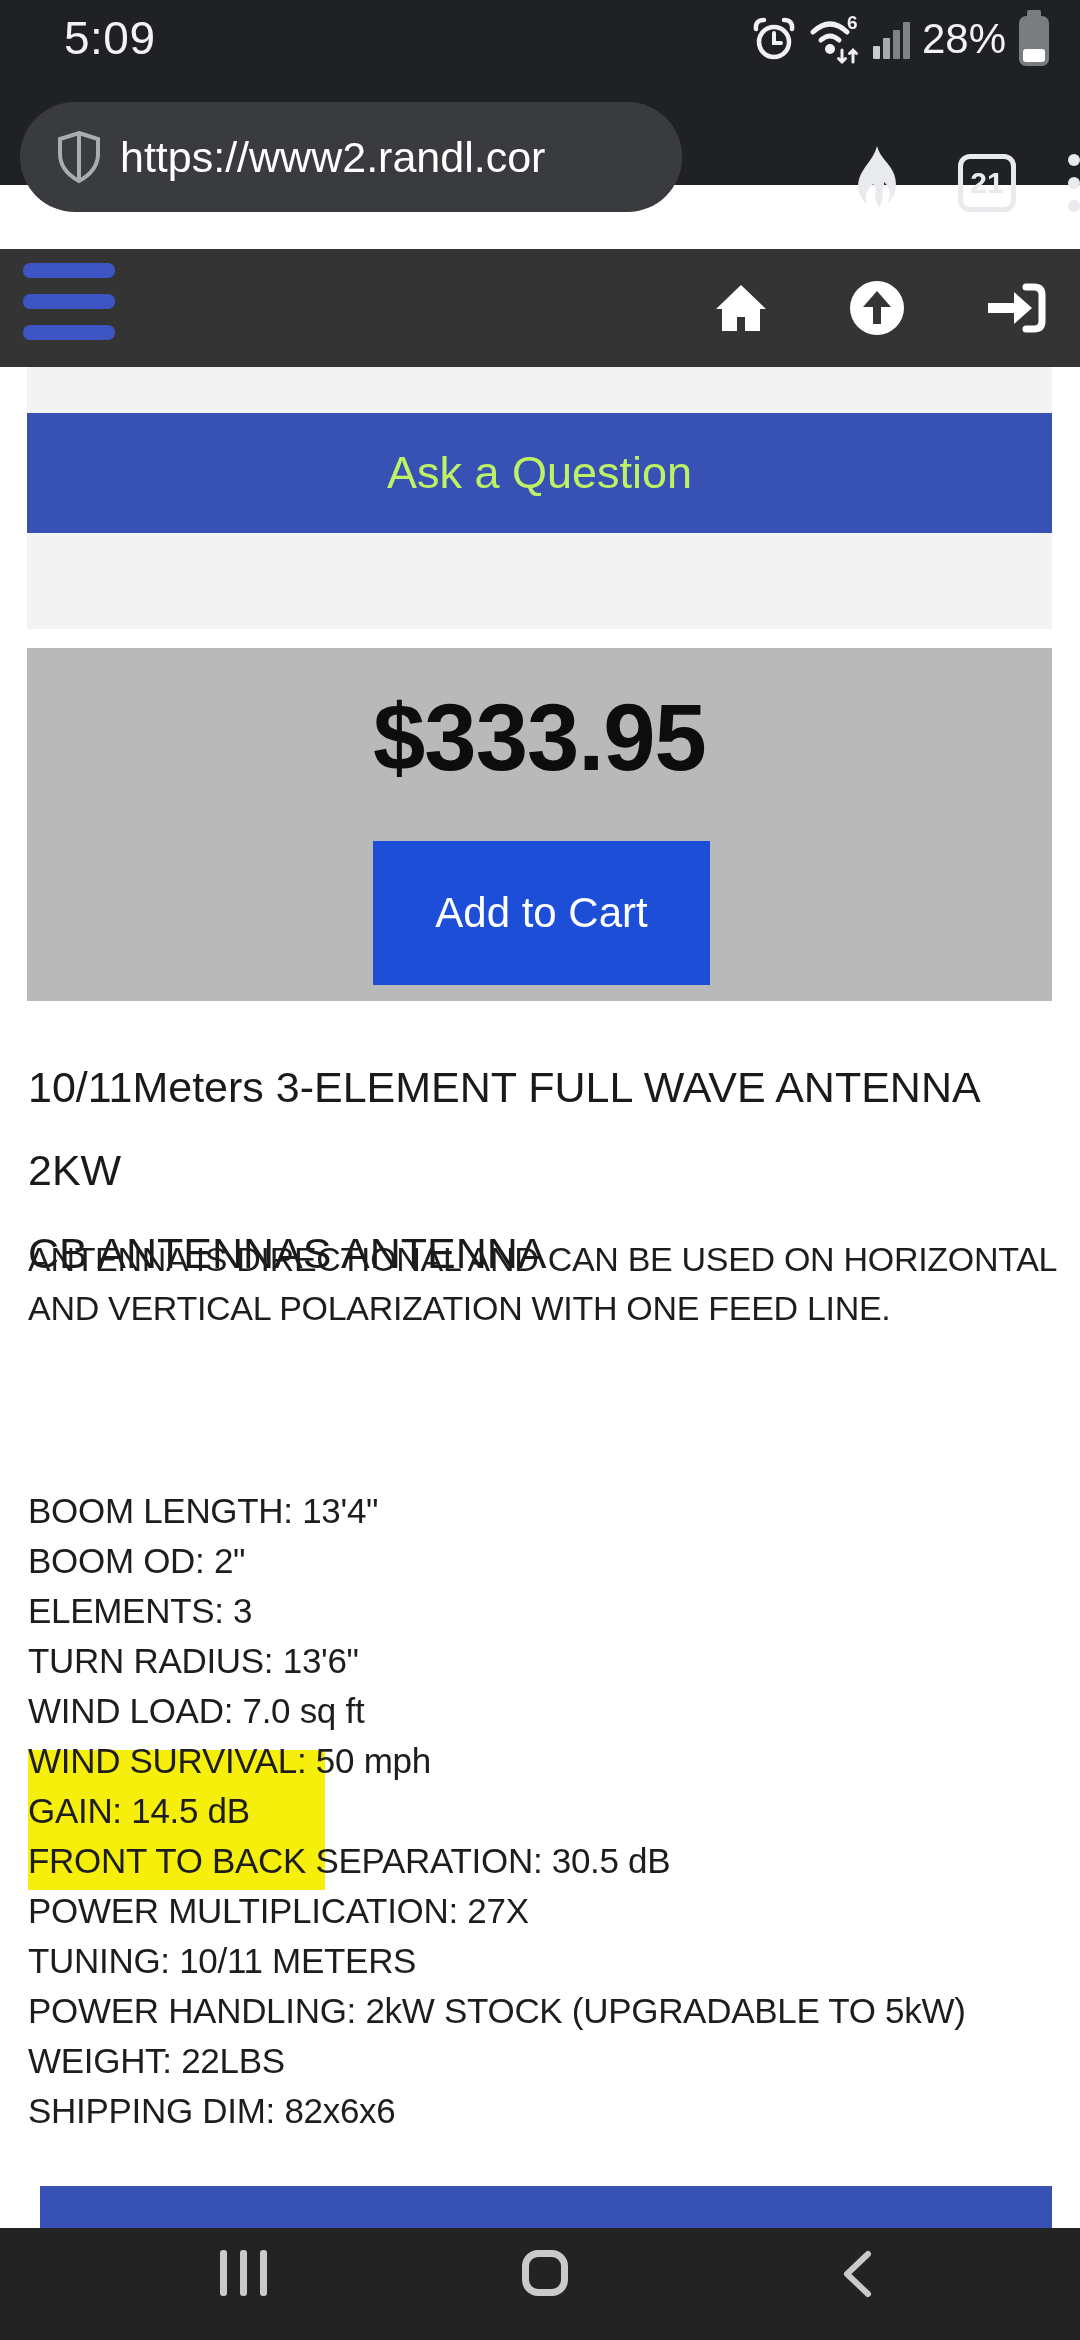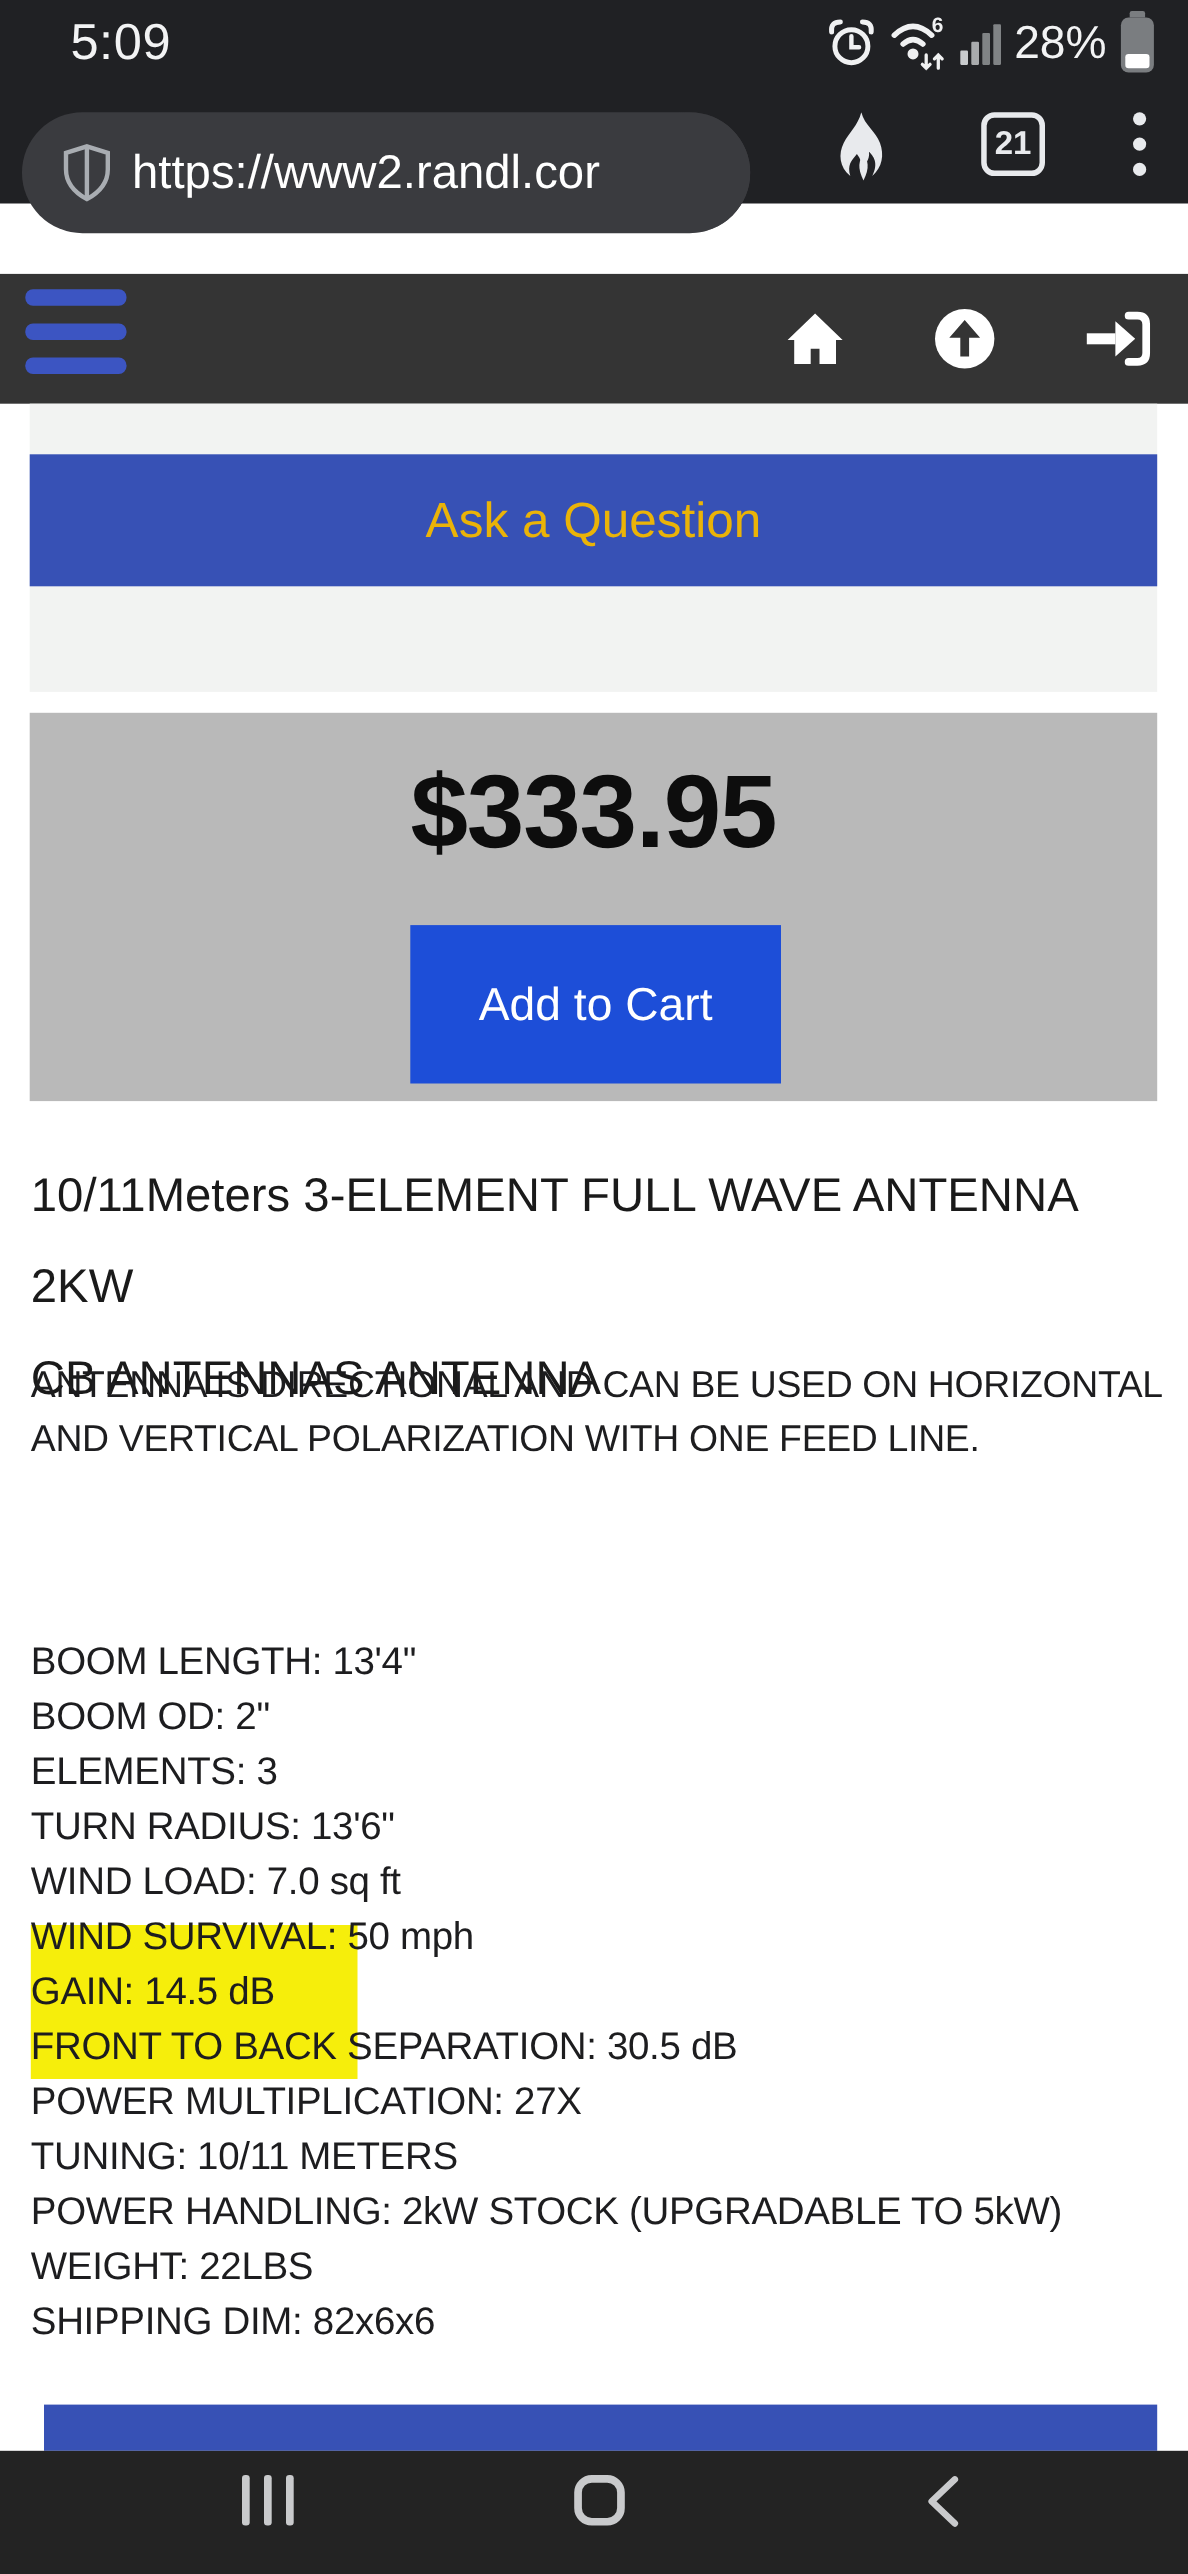--- a/index.html
+++ b/index.html
@@ -22,36 +22,36 @@
   .sigbars i{display:block;width:7px;border-radius:1px;}
   .sb1{height:13px;background:#c9cbcd;}
   .sb2{height:21px;background:#a9abad;}
   .sb3{height:29px;background:#808385;}
   .sb4{height:37px;background:#808385;}
   
   .url-pill{position:absolute;left:20px;top:102px;width:662px;height:110px;border-radius:55px;background:#3a3b3f;overflow:hidden;}
   .url-shield{position:absolute;left:36px;top:27px;}
   .url-text{position:absolute;left:100px;top:0;height:110px;line-height:110px;width:560px;font-size:43px;color:#ffffff;white-space:nowrap;overflow:hidden;}
   .url-fade{position:absolute;right:0;top:0;width:70px;height:110px;background:linear-gradient(to right,rgba(58,59,63,0),#3a3b3f 80%);}
-  .chrome-actions{position:absolute;right:0;top:102px;height:110px;width:380px;display:flex;align-items:flex-start;justify-content:flex-end;gap:80px;padding-right:38px;box-sizing:border-box;}
+  .chrome-actions{position:absolute;right:0;top:102px;height:110px;width:380px;display:flex;align-items:flex-end;justify-content:flex-end;gap:52px;box-sizing:border-box;}
   .tab-box{width:48px;height:48px;border:5px solid #e8eaed;border-radius:12px;display:flex;align-items:center;justify-content:center;}
   .tab-box span{font-size:30px;font-weight:700;color:#e8eaed;}
   .dots{display:flex;flex-direction:column;gap:11px;}
   .dots i{width:12px;height:12px;border-radius:50%;background:#e8eaed;display:block;}
   
   .site-header{position:absolute;left:0;top:249px;width:1080px;height:118px;background:#343434;}
   .burger{position:absolute;left:23px;top:14px;width:92px;height:88px;cursor:pointer;}
   .burger i{position:absolute;left:0;width:92px;height:15px;border-radius:7px;background:#3c55c2;display:block;}
   .burger i:nth-child(1){top:0;}
   .burger i:nth-child(2){top:31px;}
   .burger i:nth-child(3){top:62px;}
   .hdr-icons{position:absolute;right:34px;top:0;height:118px;display:flex;align-items:center;gap:80px;}
   
   .light-band{position:absolute;left:27px;top:367px;width:1025px;height:262px;background:#f2f3f2;}
-  .ask-btn{position:absolute;left:27px;top:413px;width:1025px;height:120px;background:#3751b5;color:#eab308;
+  .ask-btn{position:absolute;left:27px;top:413px;width:1025px;height:120px;background:#3751b5;color:#bef264;
     display:flex;align-items:center;justify-content:center;font-size:45px;cursor:pointer;}
   .price-panel{position:absolute;left:27px;top:629px;width:1025px;height:353px;background:#b9b9b9;margin-top:19px;}
   .price{position:absolute;left:0;top:36px;width:1025px;text-align:center;font-size:94px;font-weight:700;color:#0d0d0d;letter-spacing:-1px;}
   .cart-btn{position:absolute;left:346px;top:193px;width:337px;height:144px;background:#1d4ed8;color:#ffffff;
     display:flex;align-items:center;justify-content:center;font-size:42px;cursor:pointer;}
   .prod-title{position:absolute;left:28px;top:1046px;width:1040px;font-size:43px;line-height:83px;color:#1a1a1a;}
   .desc{position:absolute;left:28px;top:1235px;width:1075px;font-size:34px;line-height:49px;color:#1d1d1f;letter-spacing:-0.3px;}
   .tunable{position:absolute;left:28px;top:1396px;width:1040px;font-size:34px;color:#1d1d1f;letter-spacing:-0.3px;}
   .specs{position:absolute;left:28px;top:1486px;width:1040px;font-size:35px;line-height:50px;color:#1d1d1f;letter-spacing:-0.3px;z-index:2;}
   .hl-rect{position:absolute;left:28px;top:1750px;width:297px;height:140px;background:#f6ee0b;z-index:1;}

